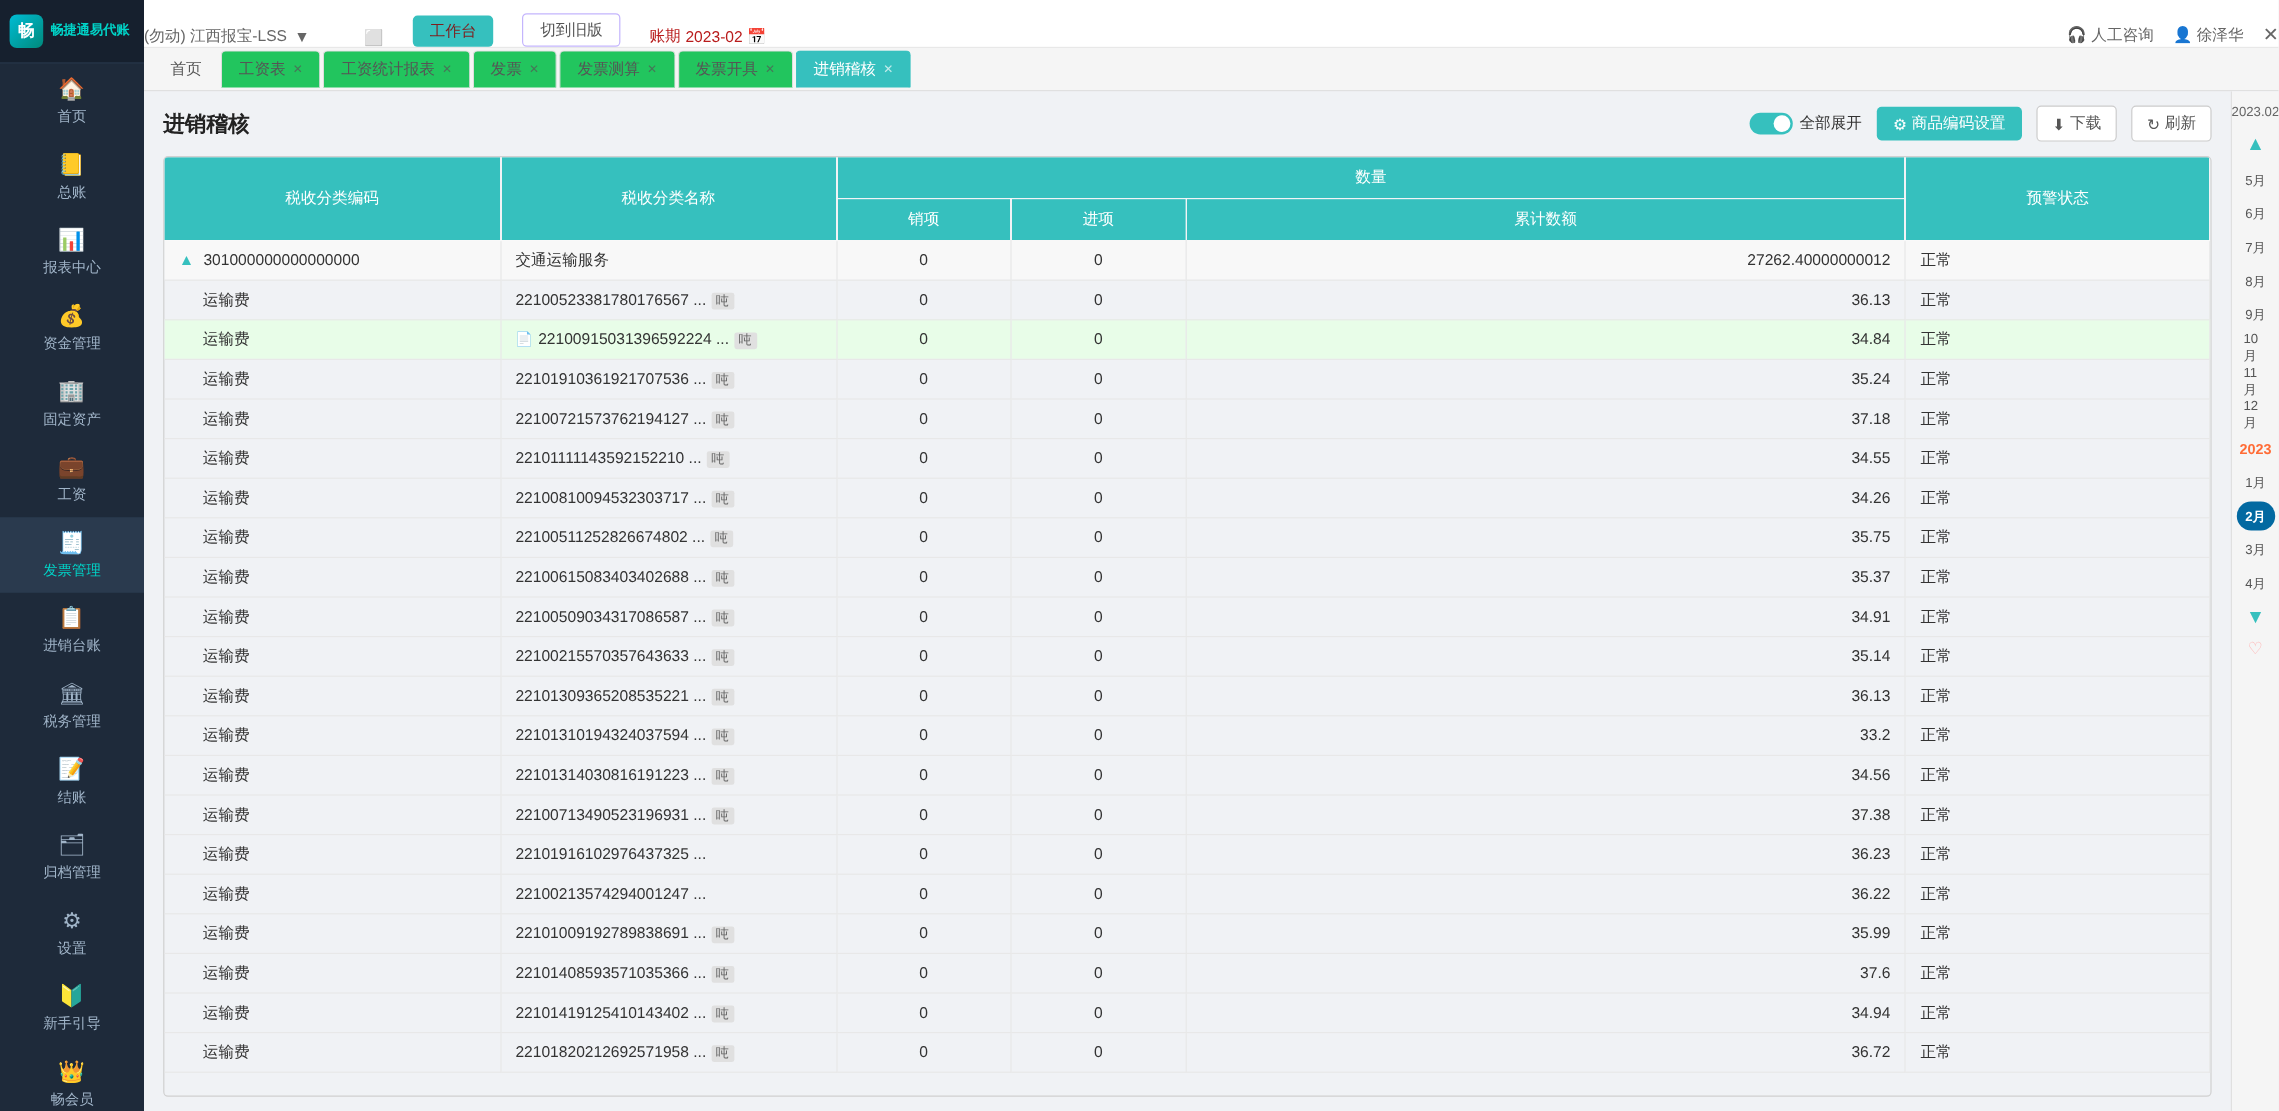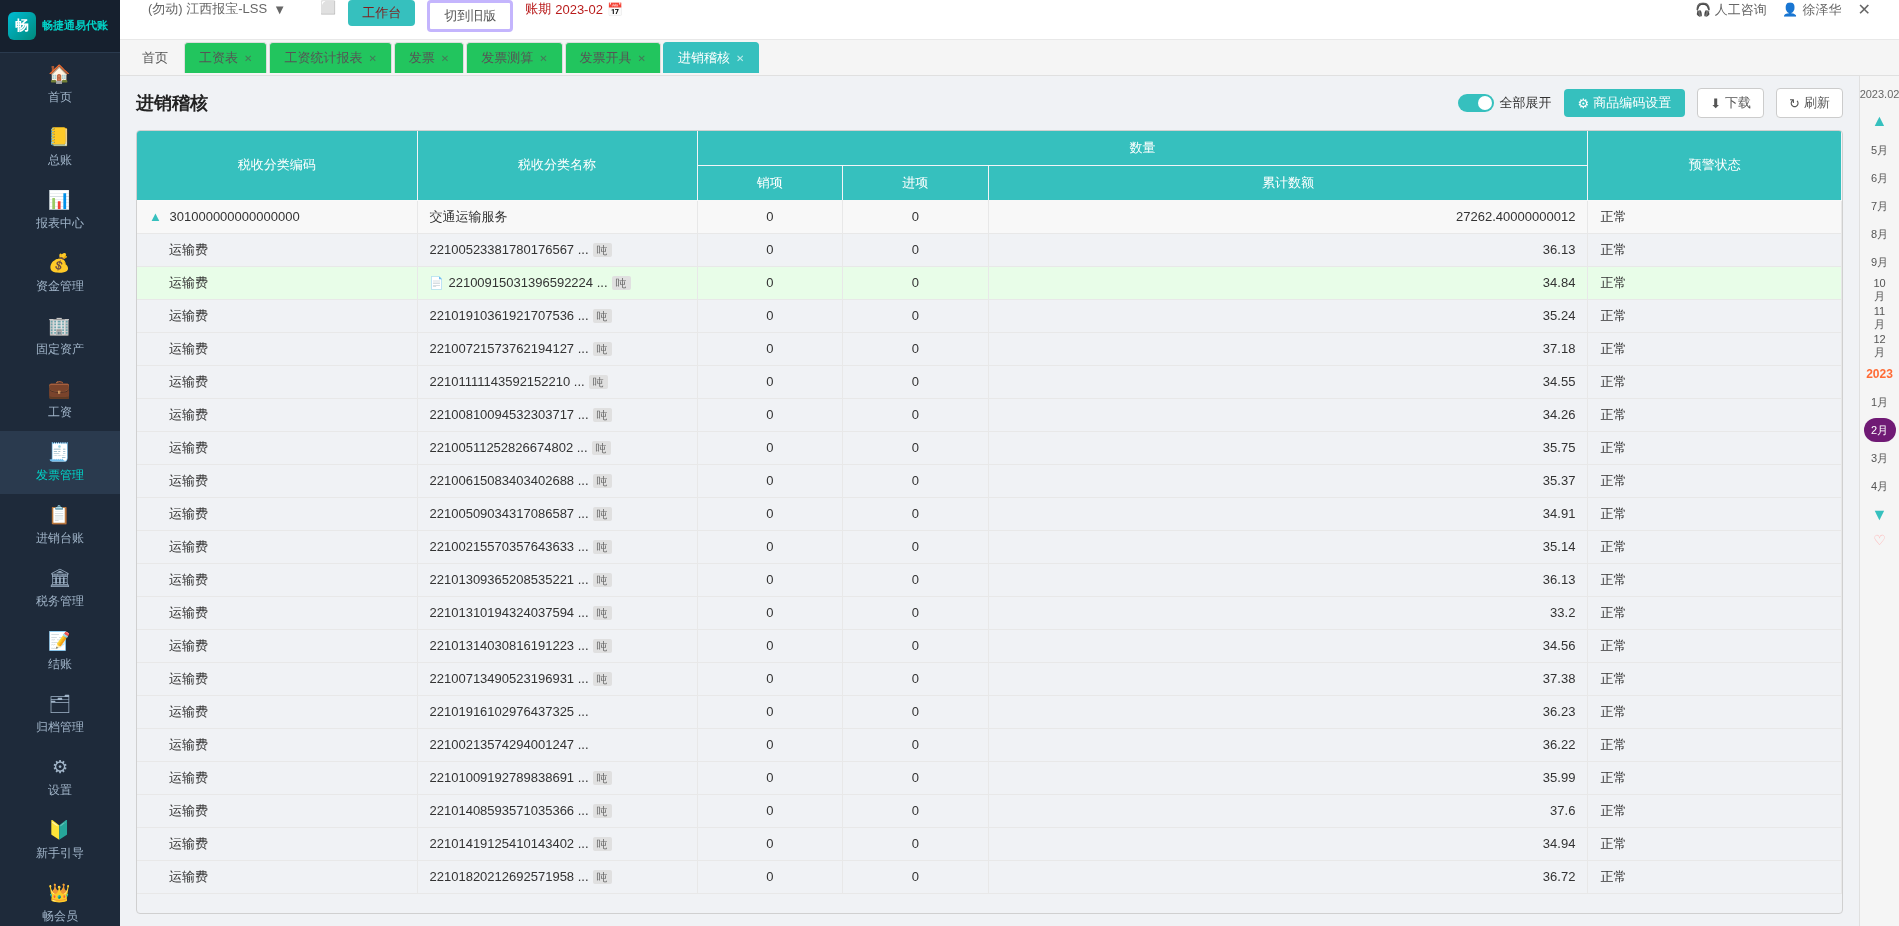--- a/index.html
+++ b/index.html
@@ -52,25 +52,25 @@
       flex: 1;
       display: flex;
       flex-direction: column;
       overflow: hidden;
     }
 
     
     .topbar {
       background: #fff;
       display: flex;
-      align-items: flex-start;
-      padding: 0 28px;
+      align-items: flex-end;
+      padding: 0 0;
       height: 40px;
       border-bottom: 1px solid #e8e8e8;
-      gap: 12px;
+      gap: 24px;
     }
     .topbar-company {
       display: flex;
       align-items: center;
       gap: 6px;
       color: #666;
       font-size: 13px;
       min-width: 160px;
     }
     .topbar-btn {
@@ -78,21 +78,21 @@
       color: #7f1d1d;
       border: none;
       border-radius: 4px;
       padding: 4px 14px;
       cursor: pointer;
       font-size: 13px;
     }
     .topbar-btn-outline {
       background: white;
       color: #555;
-      border: 3px solid #c4b5fd;
+      border: 1px solid #c4b5fd;
       border-radius: 4px;
       padding: 4px 14px;
       cursor: pointer;
       font-size: 13px;
     }
     .topbar-period {
       color: #b91c1c;
       font-size: 13px;
       display: flex;
       align-items: center;
@@ -263,41 +263,40 @@
     .right-panel {
       width: 40px;
       background: #f5f5f5;
       border-left: 1px solid #e0e0e0;
       display: flex;
       flex-direction: column;
       align-items: center;
       padding: 8px 0;
       gap: 4px;
       overflow: hidden;
-      text-align: center;
     }
     .right-panel-year {
       font-size: 11px;
       color: #666;
       writing-mode: horizontal-tb;
       padding: 4px 2px;
     }
     .month-item {
       font-size: 11px;
       color: #555;
       padding: 4px 6px;
       cursor: pointer;
       border-radius: 50%;
       width: 32px;
       height: 24px;
       display: flex;
       align-items: center;
       justify-content: center;
     }
-    .month-item.active-month { background: #701a75; color: white; border-radius: 12px; }
+    .month-item.active-month { background: #0369a1; color: white; border-radius: 12px; font-weight: bold; }
     .month-item.year-label { font-weight: bold; color: #333; font-size: 12px; background: none; }
     .month-item.year-active { color: #ff6b35; font-weight: bold; }
 
     .nav-arrow {
       font-size: 16px;
       color: #36c0be;
       cursor: pointer;
       padding: 4px;
     }
     .heart-icon { color: #ffb3b3; font-size: 14px; }

